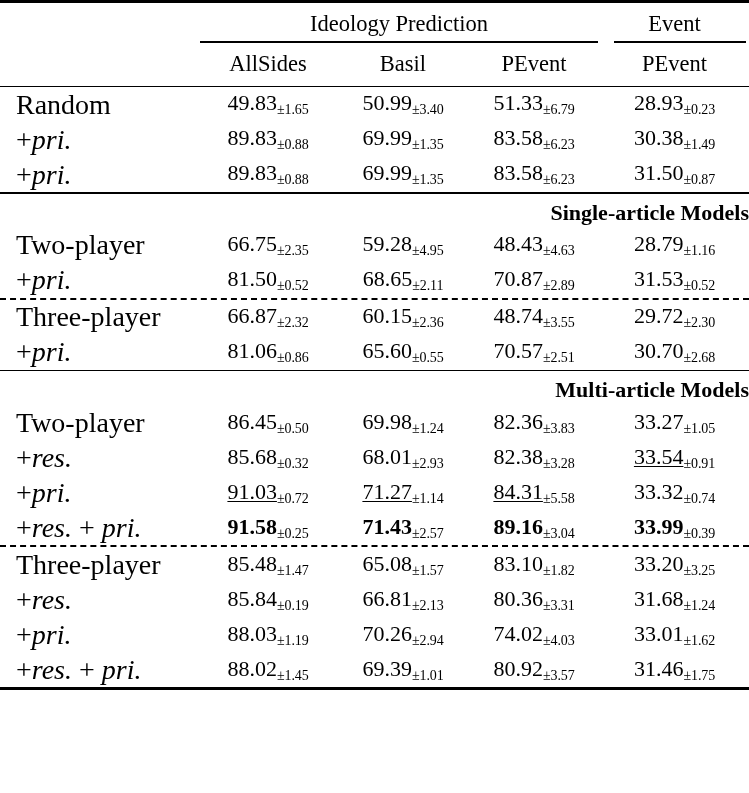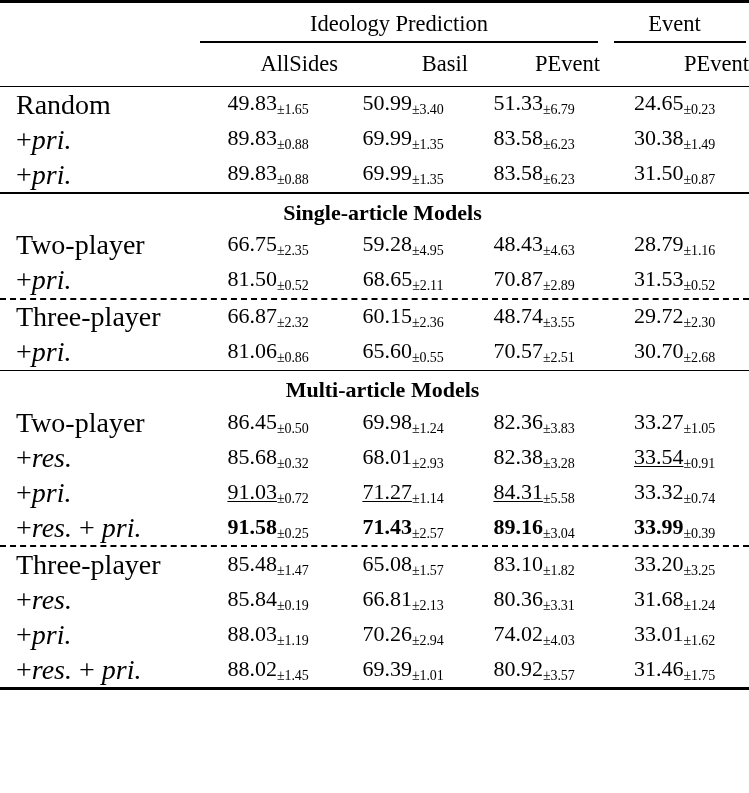--- a/index.html
+++ b/index.html
@@ -65,21 +65,21 @@
   .cmid-cell { padding: 0 0 0 0; line-height: 0; font-size: 0; }
   .cmid {
     height: 1.6px;
     background: #000;
     margin: 0 auto;
   }
   .cmid-ideology { width: 398px; margin-left: 2px; }
   .cmid-event    { width: 132px; margin-left: 14px; }
 
   .hdr-col {
-    text-align: right;
+    text-align: center;
     font-size: 22.5px;
     font-weight: normal;
     padding: 8px 0 9px 0;
     white-space: nowrap;
   }
 
   
   td.label {
     text-align: left;
     padding: 1.5px 0 1.5px 16px;
@@ -88,21 +88,21 @@
   }
   td.val {
     text-align: center;
     padding: 1.5px 0;
     white-space: nowrap;
     font-size: 22px;
   }
   .section-head {
     font-weight: bold;
     font-size: 22px;
-    text-align: center;
+    text-align: right;
     padding: 6px 0 2px 16px;
     white-space: nowrap;
   }
 
   
   .num { font-size: 22px; }
   .num.b { font-weight: bold; }
   .num.u {
     text-decoration: underline;
     text-underline-offset: 2px;
@@ -158,21 +158,21 @@
         <tr>
           <td class="rule-cell" colspan="5">
             <div class="rule-thin"></div>
           </td>
         </tr>
         <tr>
           <td class="label">Random</td>
           <td class="val"><span class="num">49.83</span><span class="sub">±1.65</span></td>
           <td class="val"><span class="num">50.99</span><span class="sub">±3.40</span></td>
           <td class="val"><span class="num">51.33</span><span class="sub">±6.79</span></td>
-          <td class="val"><span class="num">24.65</span><span class="sub">±0.23</span></td>
+          <td class="val"><span class="num">28.93</span><span class="sub">±0.23</span></td>
         </tr>
         <tr>
           <td class="label"><span class="plus">+</span><span class="it">pri.</span></td>
           <td class="val"><span class="num">89.83</span><span class="sub">±0.88</span></td>
           <td class="val"><span class="num">69.99</span><span class="sub">±1.35</span></td>
           <td class="val"><span class="num">83.58</span><span class="sub">±6.23</span></td>
           <td class="val"><span class="num">30.38</span><span class="sub">±1.49</span></td>
         </tr>
         <tr>
           <td class="label"><span class="plus">+</span><span class="it">pri.</span></td>

